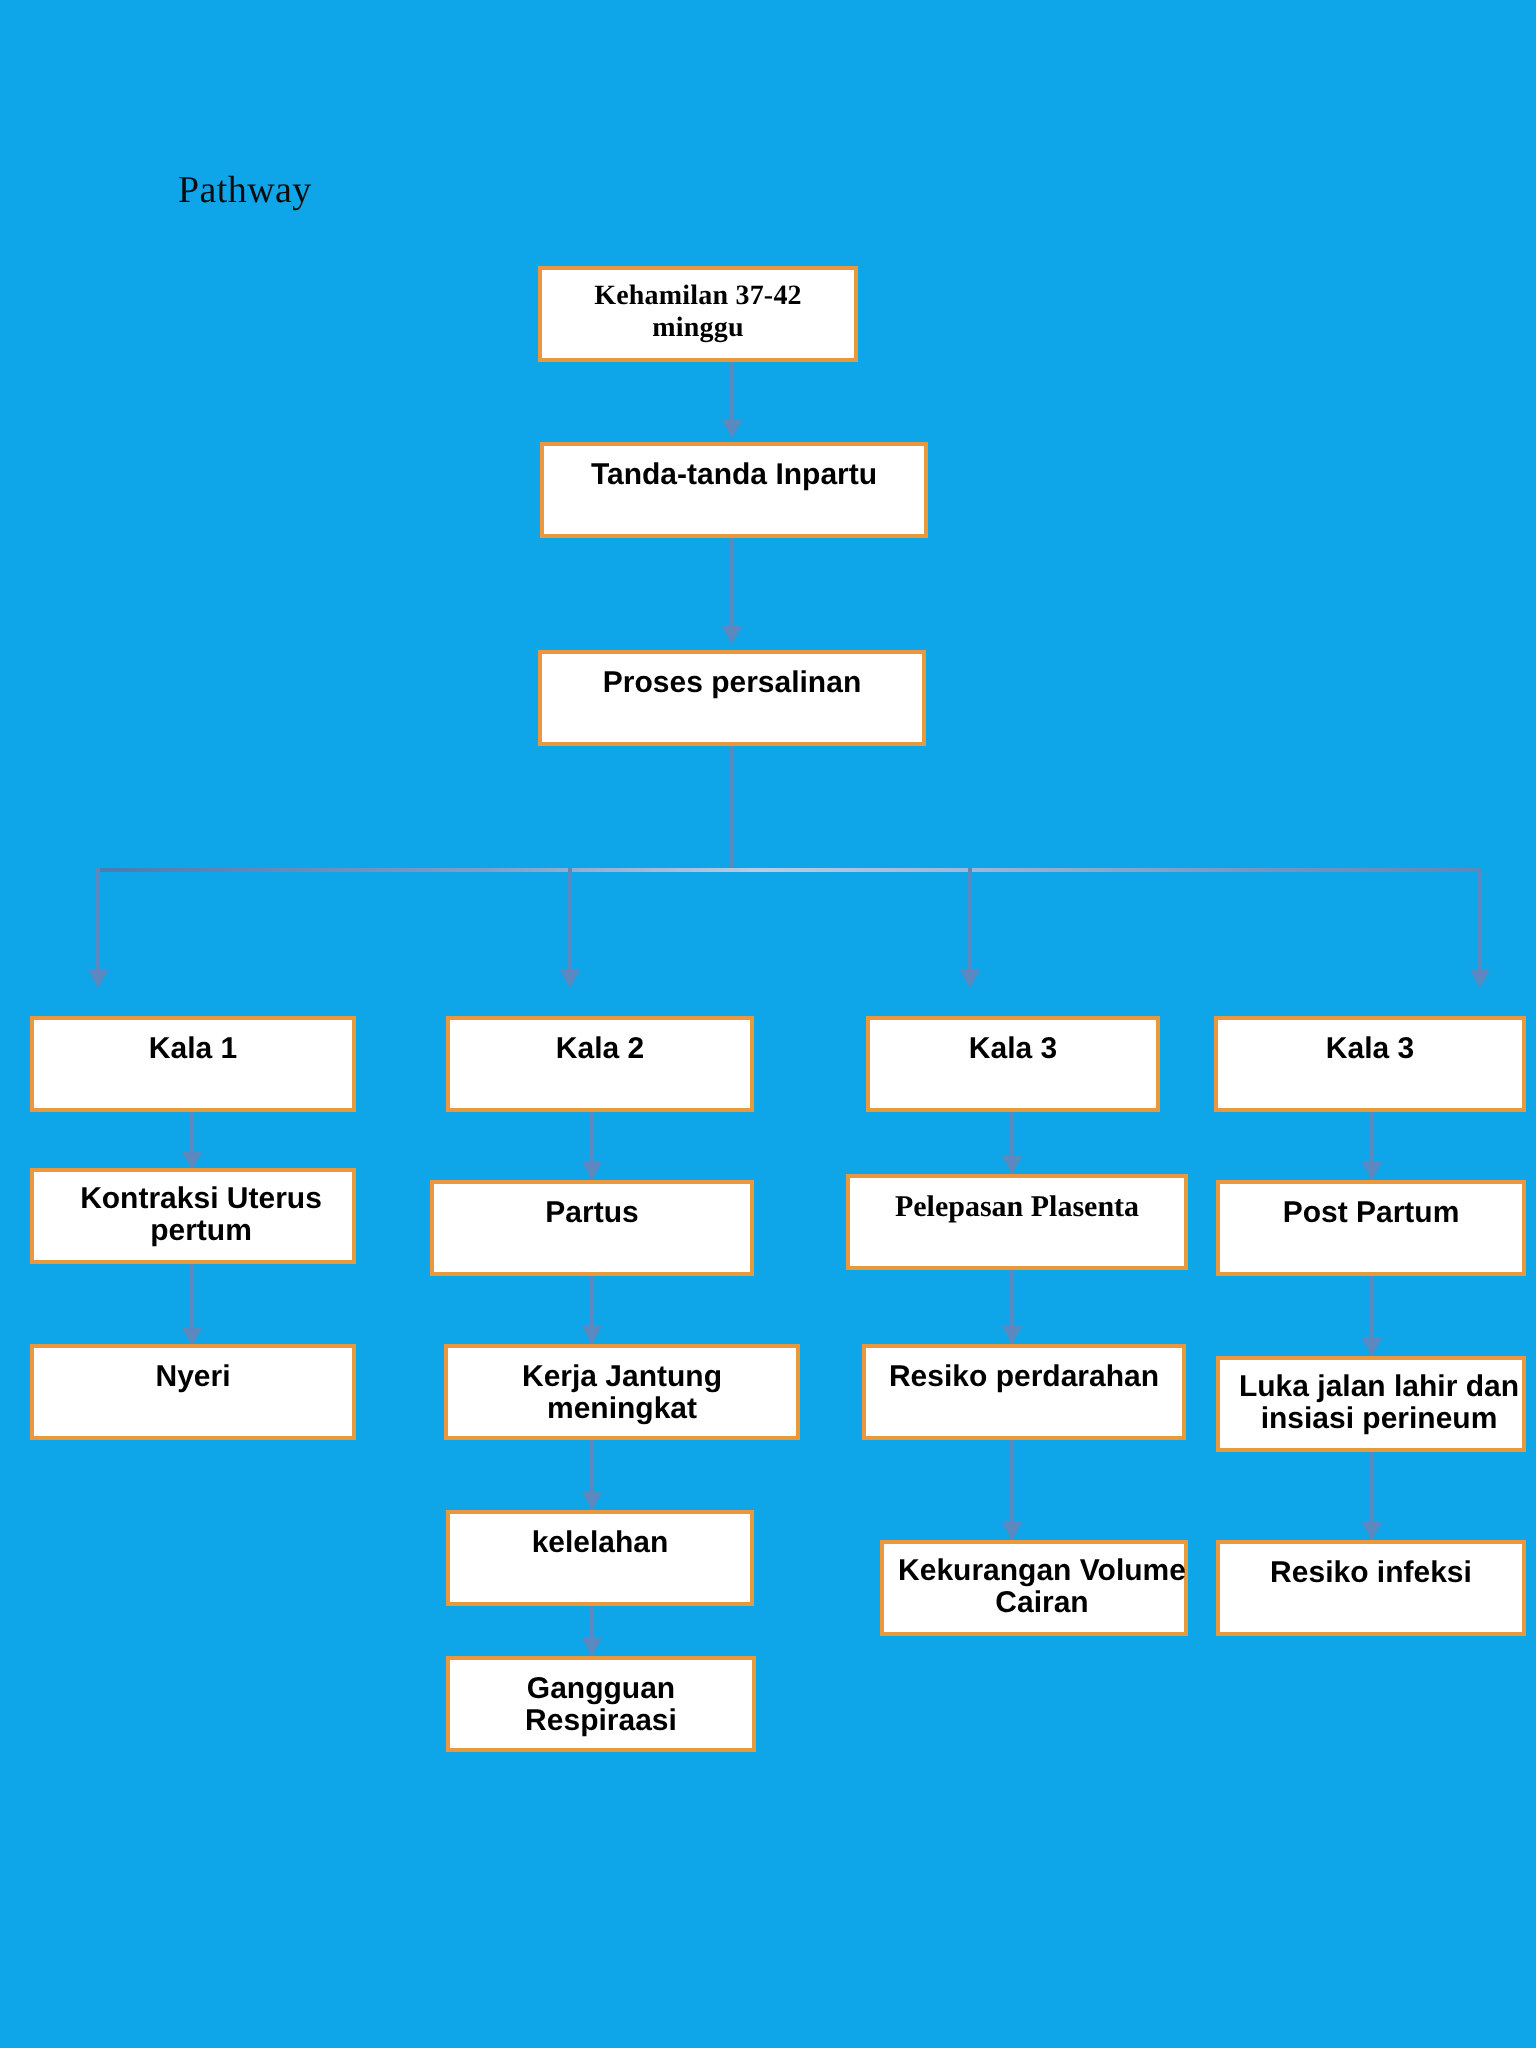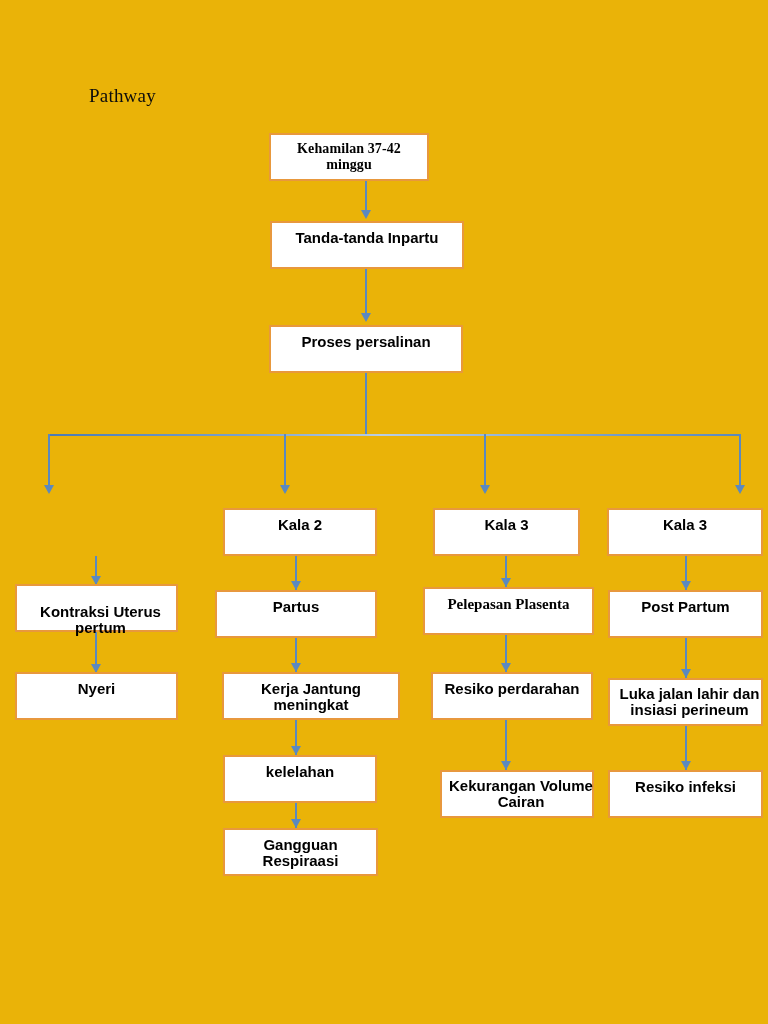--- a/index.html
+++ b/index.html
@@ -4,21 +4,21 @@
 <style>
   html, body {
     margin: 0;
     padding: 0;
     background: #ffffff;
   }
   #page {
     position: relative;
     width: 768px;
     height: 1024px;
-    background: #eab308;
+    background: #0ea5e9;
     overflow: hidden;
     font-family: "Liberation Sans", sans-serif;
   }
 
   
   #page-title {
     position: absolute;
     left: 89px;
     top: 85px;
     font-family: "Liberation Serif", serif;
@@ -121,25 +121,28 @@
 
   <div class="vline" style="left:284px; top:434px; height:53px;"></div>
   <div class="arrowhead" style="left:280px; top:485px;"></div>
 
   <div class="vline" style="left:484px; top:434px; height:53px;"></div>
   <div class="arrowhead" style="left:480px; top:485px;"></div>
 
   <div class="vline" style="left:739px; top:434px; height:53px;"></div>
   <div class="arrowhead" style="left:735px; top:485px;"></div>
 
+  <div class="node" style="left:15px; top:508px; width:163px; height:48px;">
+    <span class="label">Kala 1</span>
+  </div>
 
   <div class="vline" style="left:95px; top:556px; height:28px;"></div>
   <div class="arrowhead" style="left:91px; top:576px;"></div>
 
-  <div class="node two-line" style="left:15px; top:584px; width:163px; height:48px; display:block; padding-top:18px;">
+  <div class="node two-line" style="left:15px; top:584px; width:163px; height:48px; display:block; padding-top:6px;">
     <span class="label">Kontraksi Uterus</span>
     <span class="label">pertum</span>
   </div>
 
   <div class="vline" style="left:95px; top:632px; height:42px;"></div>
   <div class="arrowhead" style="left:91px; top:664px;"></div>
 
   <div class="node" style="left:15px; top:672px; width:163px; height:48px;">
     <span class="label">Nyeri</span>
   </div>

